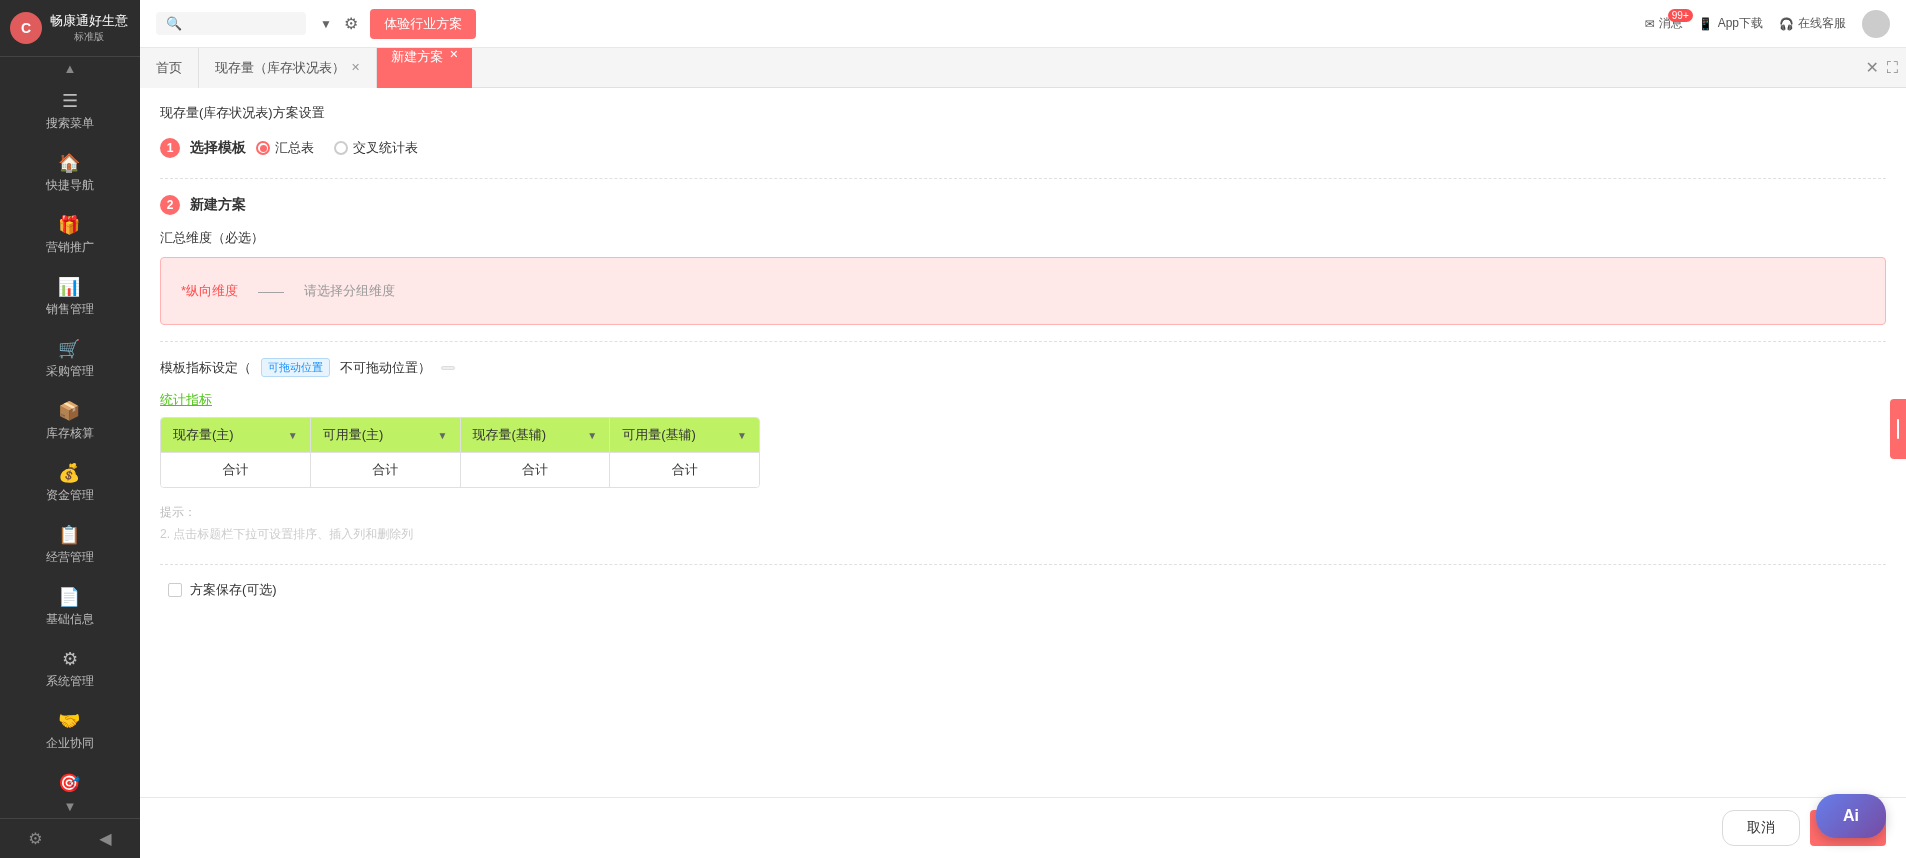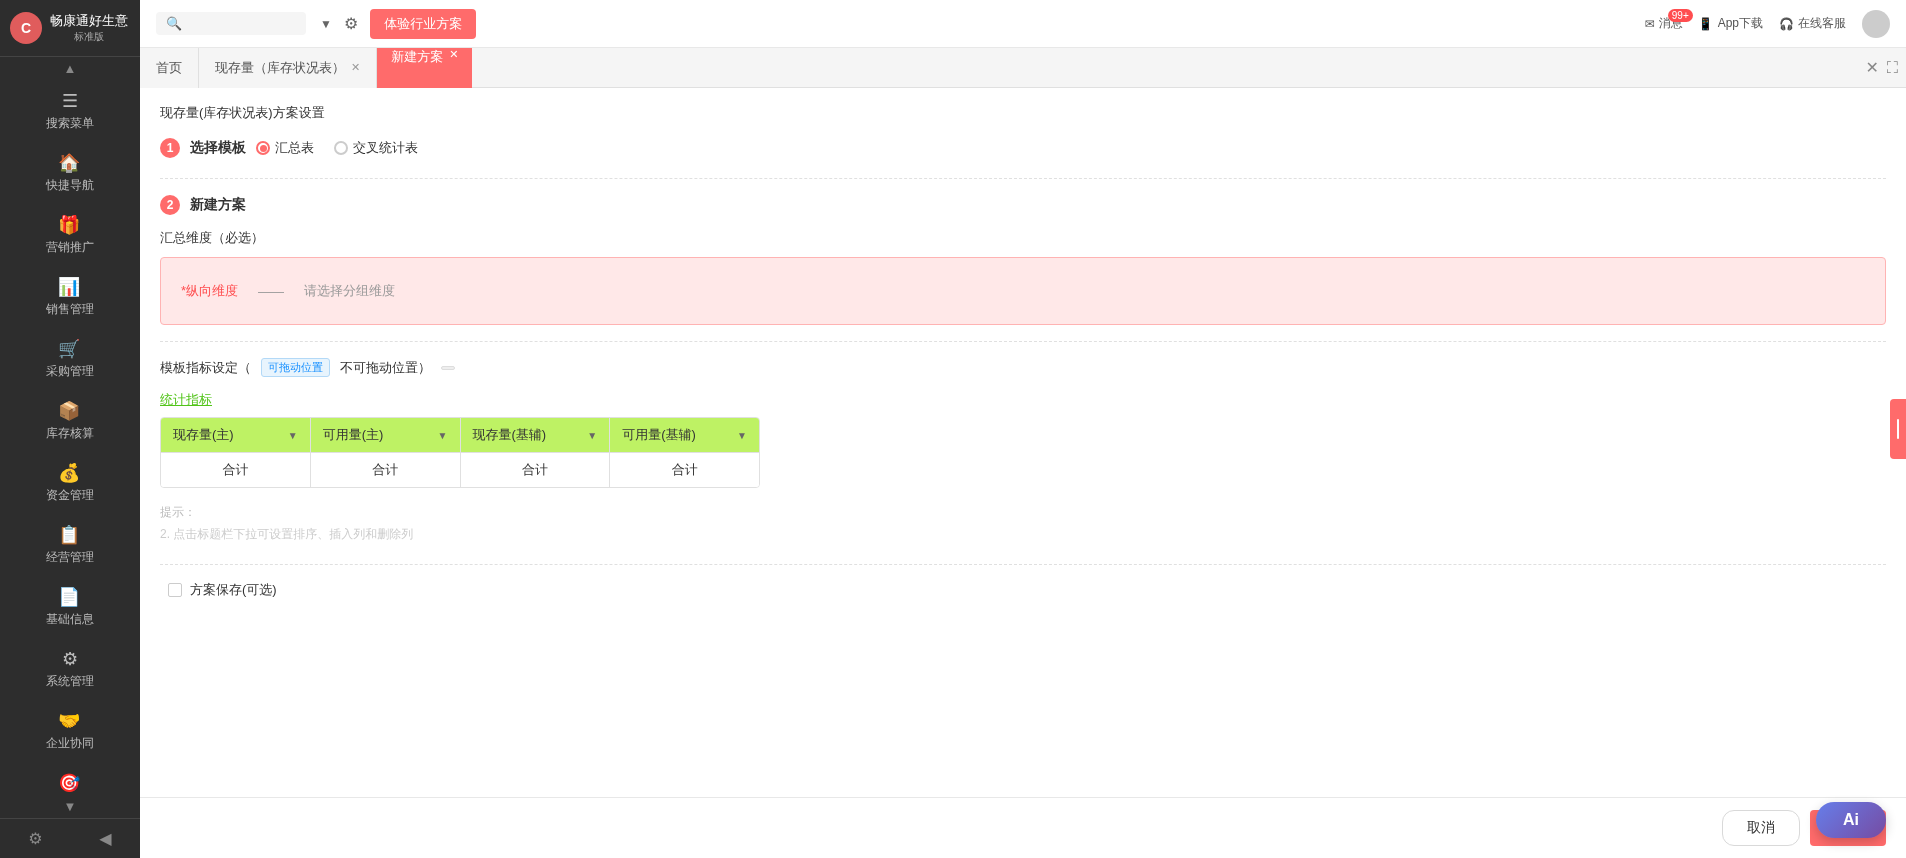--- a/index.html
+++ b/index.html
@@ -206,21 +206,21 @@
       padding: 8px 24px; cursor: pointer; font-size: 14px; color: #333;
     }
     .btn-query {
       background: #ff6b6b; border: none; border-radius: 4px;
       padding: 8px 24px; cursor: pointer; font-size: 14px; color: #fff;
     }
 
     
     .ai-bubble {
       position: fixed; bottom: 20px; right: 20px;
-      width: 70px; height: 36px; background: linear-gradient(135deg, #667eea, #764ba2);
+      width: 70px; height: 44px; background: linear-gradient(135deg, #667eea, #764ba2);
       border-radius: 20px; display: flex; align-items: center; justify-content: center;
       color: #fff; font-size: 16px; font-weight: bold; cursor: pointer; box-shadow: 0 4px 12px rgba(0,0,0,0.2);
     }
 
     
     .right-handle {
       position: fixed; right: 0; top: 50%; transform: translateY(-50%);
       width: 16px; height: 60px; background: #ff6b6b; border-radius: 4px 0 0 4px;
       display: flex; align-items: center; justify-content: center; cursor: pointer;
     }

